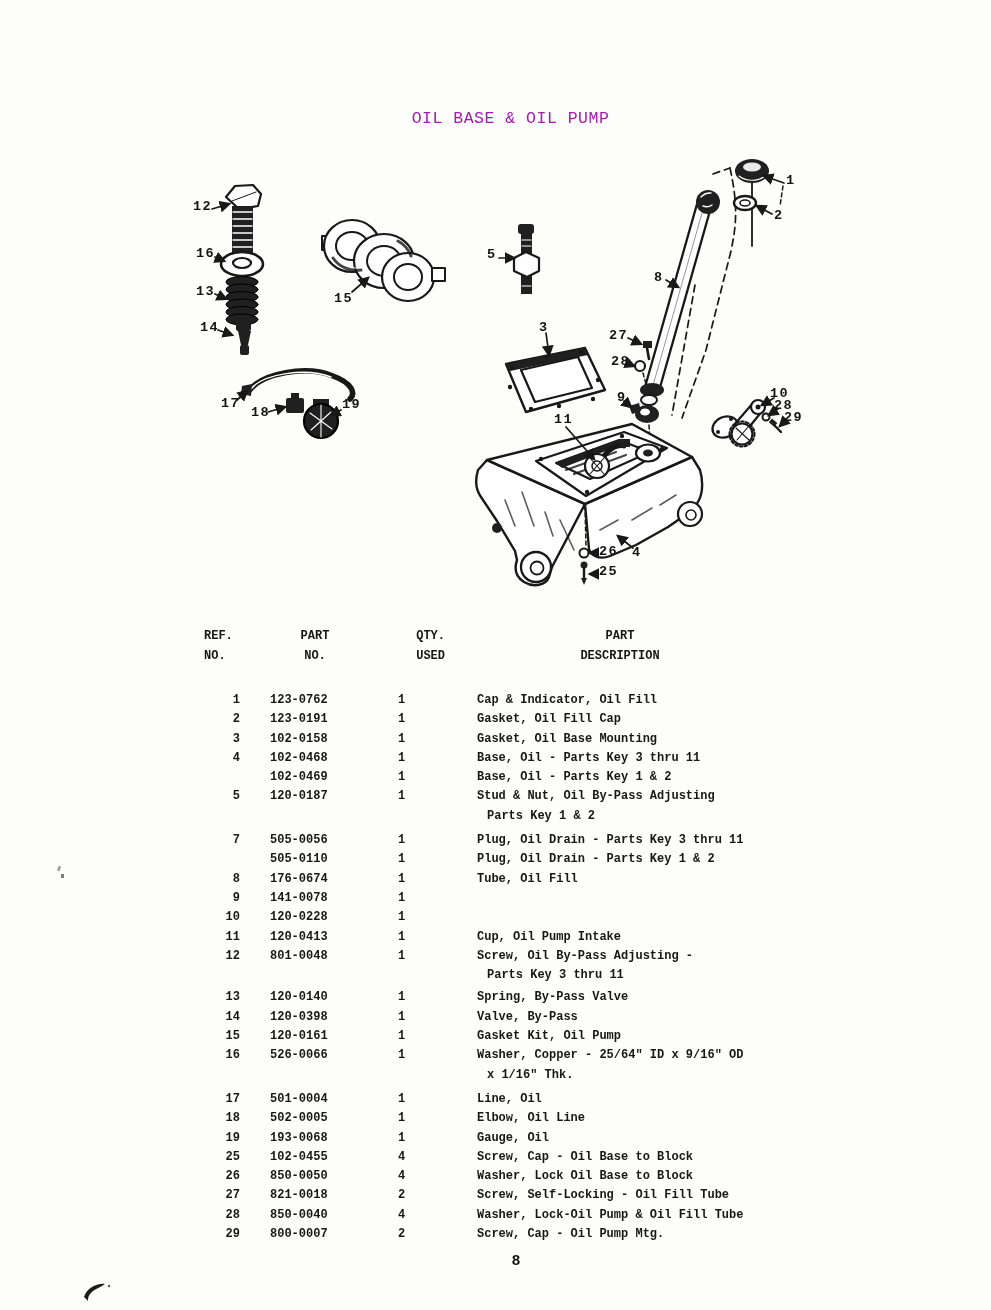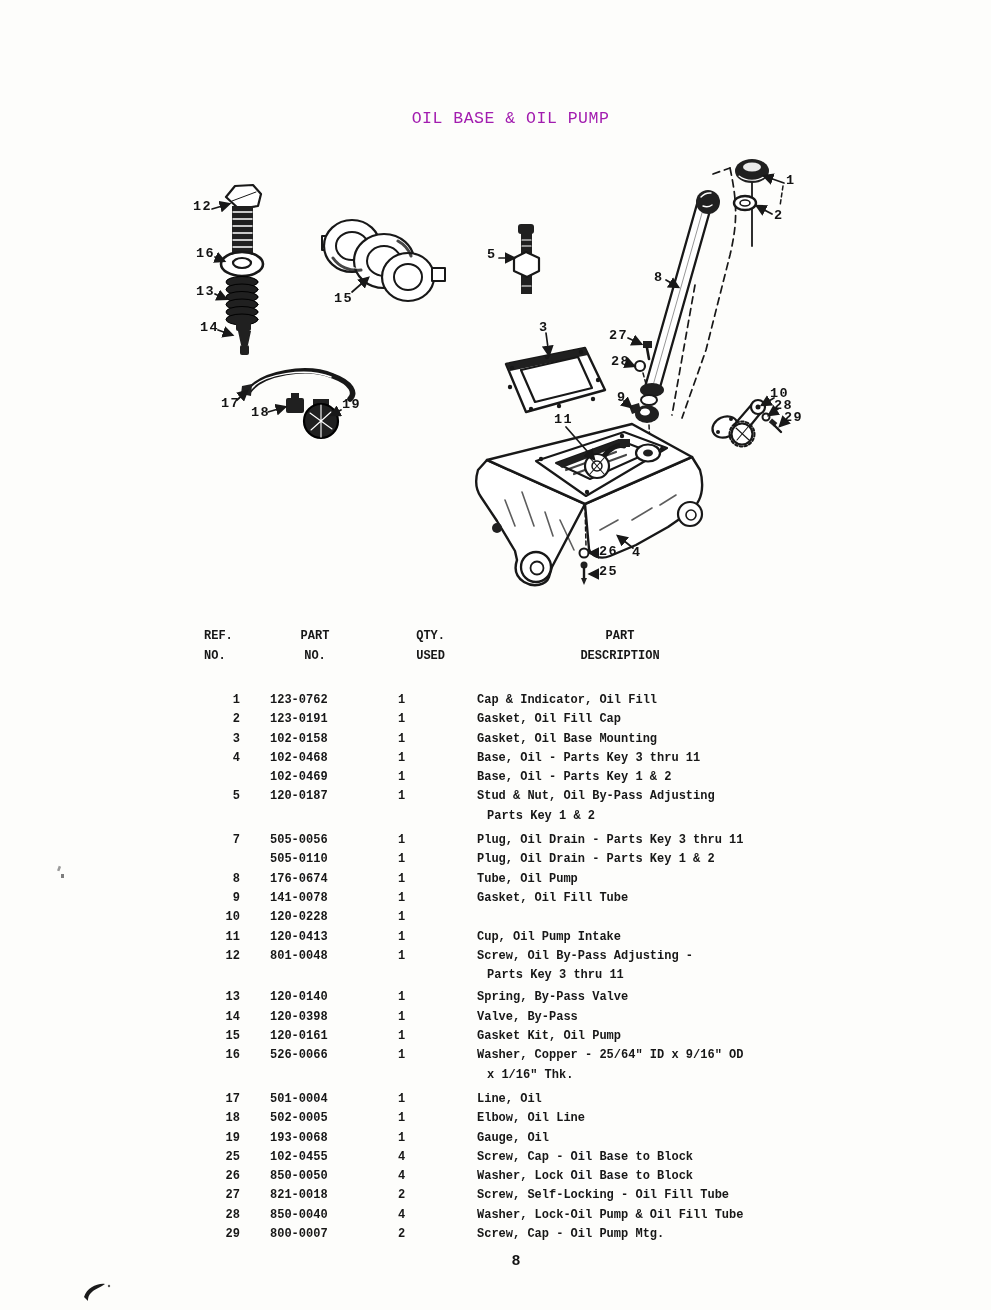--- a/index.html
+++ b/index.html
@@ -376,31 +376,28 @@
     <div class="desc">
           <div class="d1">Plug, Oil Drain - Parts Key 1 &amp; 2</div>
         </div>
   </div>
 
   <div class="trow">
     <div class="ref">8</div>
     <div class="part">176-0674</div>
     <div class="qty">1</div>
     <div class="desc">
-          <div class="d1">Tube, Oil Pump</div>
+          <div class="d1">Tube, Oil Fill</div>
         </div>
   </div>
 
   <div class="trow">
     <div class="ref">9</div>
     <div class="part">141-0078</div>
     <div class="qty">1</div>
-    <div class="desc">
-          <div class="d1">Gasket, Oil Fill Tube</div>
-        </div>
   </div>
 
   <div class="trow">
     <div class="ref">10</div>
     <div class="part">120-0228</div>
     <div class="qty">1</div>
   </div>
 
   <div class="trow">
     <div class="ref">11</div>

